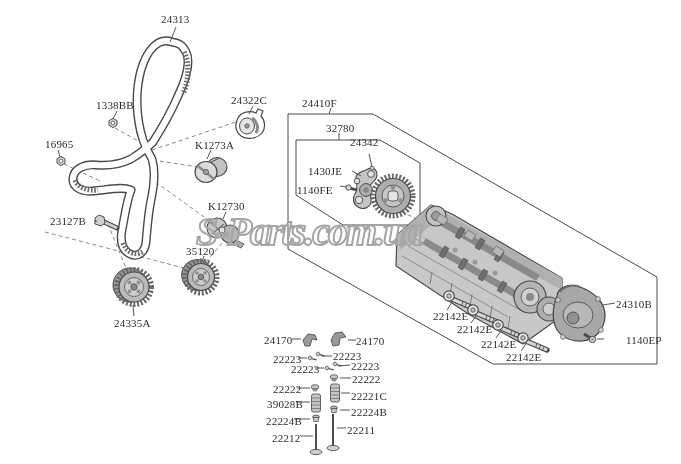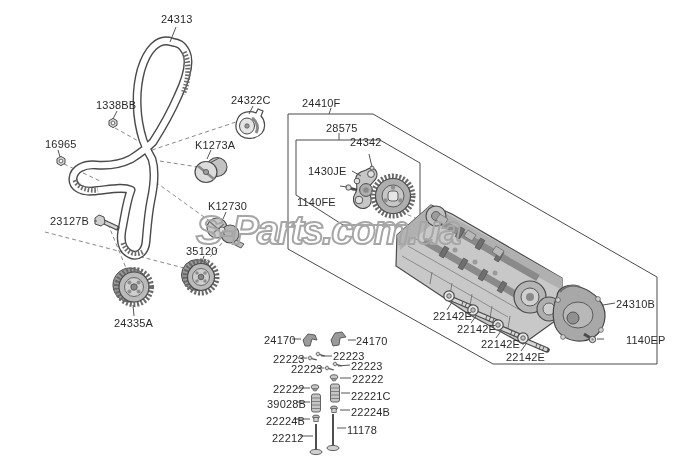--- a/index.html
+++ b/index.html
@@ -1,18 +1,18 @@
 <!DOCTYPE html>
 <html><head>
 <meta charset="utf-8">
 <style>
   html,body{margin:0;padding:0;background:#fff;}
   .stage{
     position:relative;width:681px;height:464px;background:#fff;overflow:hidden;
-    font-family:Liberation Sans, sans-serif;
+    font-family:Liberation Serif, serif;
     text-align:center;
   }
   .part-label{
     position:absolute;font-size:11px;line-height:12px;color:#2b2b2b;
     white-space:nowrap;letter-spacing:0.2px;
   }
   .watermark{
     position:absolute;left:196px;top:208px;
     font-size:40px;font-weight:bold;font-style:italic;letter-spacing:-2px;
     color:rgba(255,255,255,0.05);
@@ -296,39 +296,39 @@
   <div class="part-label" style="left:161px;top:13px">24313</div>
   <div class="part-label" style="left:96px;top:99px">1338BB</div>
   <div class="part-label" style="left:45px;top:138px">16965</div>
   <div class="part-label" style="left:231px;top:94px">24322C</div>
   <div class="part-label" style="left:195px;top:139px">K1273A</div>
   <div class="part-label" style="left:208px;top:200px">K12730</div>
   <div class="part-label" style="left:50px;top:215px">23127B</div>
   <div class="part-label" style="left:186px;top:245px">35120</div>
   <div class="part-label" style="left:114px;top:317px">24335A</div>
   <div class="part-label" style="left:302px;top:97px">24410F</div>
-  <div class="part-label" style="left:326px;top:122px">28575</div>
+  <div class="part-label" style="left:326px;top:122px">32780</div>
   <div class="part-label" style="left:350px;top:136px">24342</div>
   <div class="part-label" style="left:308px;top:165px">1430JE</div>
-  <div class="part-label" style="left:297px;top:196px">1140FE</div>
+  <div class="part-label" style="left:297px;top:184px">1140FE</div>
   <div class="part-label" style="left:616px;top:298px">24310B</div>
   <div class="part-label" style="left:626px;top:334px">1140EP</div>
   <div class="part-label" style="left:433px;top:310px">22142E</div>
   <div class="part-label" style="left:457px;top:323px">22142E</div>
   <div class="part-label" style="left:481px;top:338px">22142E</div>
   <div class="part-label" style="left:506px;top:351px">22142E</div>
   <div class="part-label" style="left:264px;top:334px">24170</div>
   <div class="part-label" style="left:356px;top:335px">24170</div>
   <div class="part-label" style="left:273px;top:353px">22223</div>
   <div class="part-label" style="left:333px;top:350px">22223</div>
   <div class="part-label" style="left:291px;top:363px">22223</div>
   <div class="part-label" style="left:351px;top:360px">22223</div>
   <div class="part-label" style="left:352px;top:373px">22222</div>
   <div class="part-label" style="left:273px;top:383px">22222</div>
   <div class="part-label" style="left:351px;top:390px">22221C</div>
   <div class="part-label" style="left:267px;top:398px">39028B</div>
   <div class="part-label" style="left:351px;top:406px">22224B</div>
   <div class="part-label" style="left:266px;top:415px">22224B</div>
-  <div class="part-label" style="left:347px;top:424px">11178</div>
+  <div class="part-label" style="left:347px;top:424px">22211</div>
   <div class="part-label" style="left:272px;top:432px">22212</div>
 
   <div class="watermark">S-Parts.com.ua</div>
 </div>
 
 </body></html>

